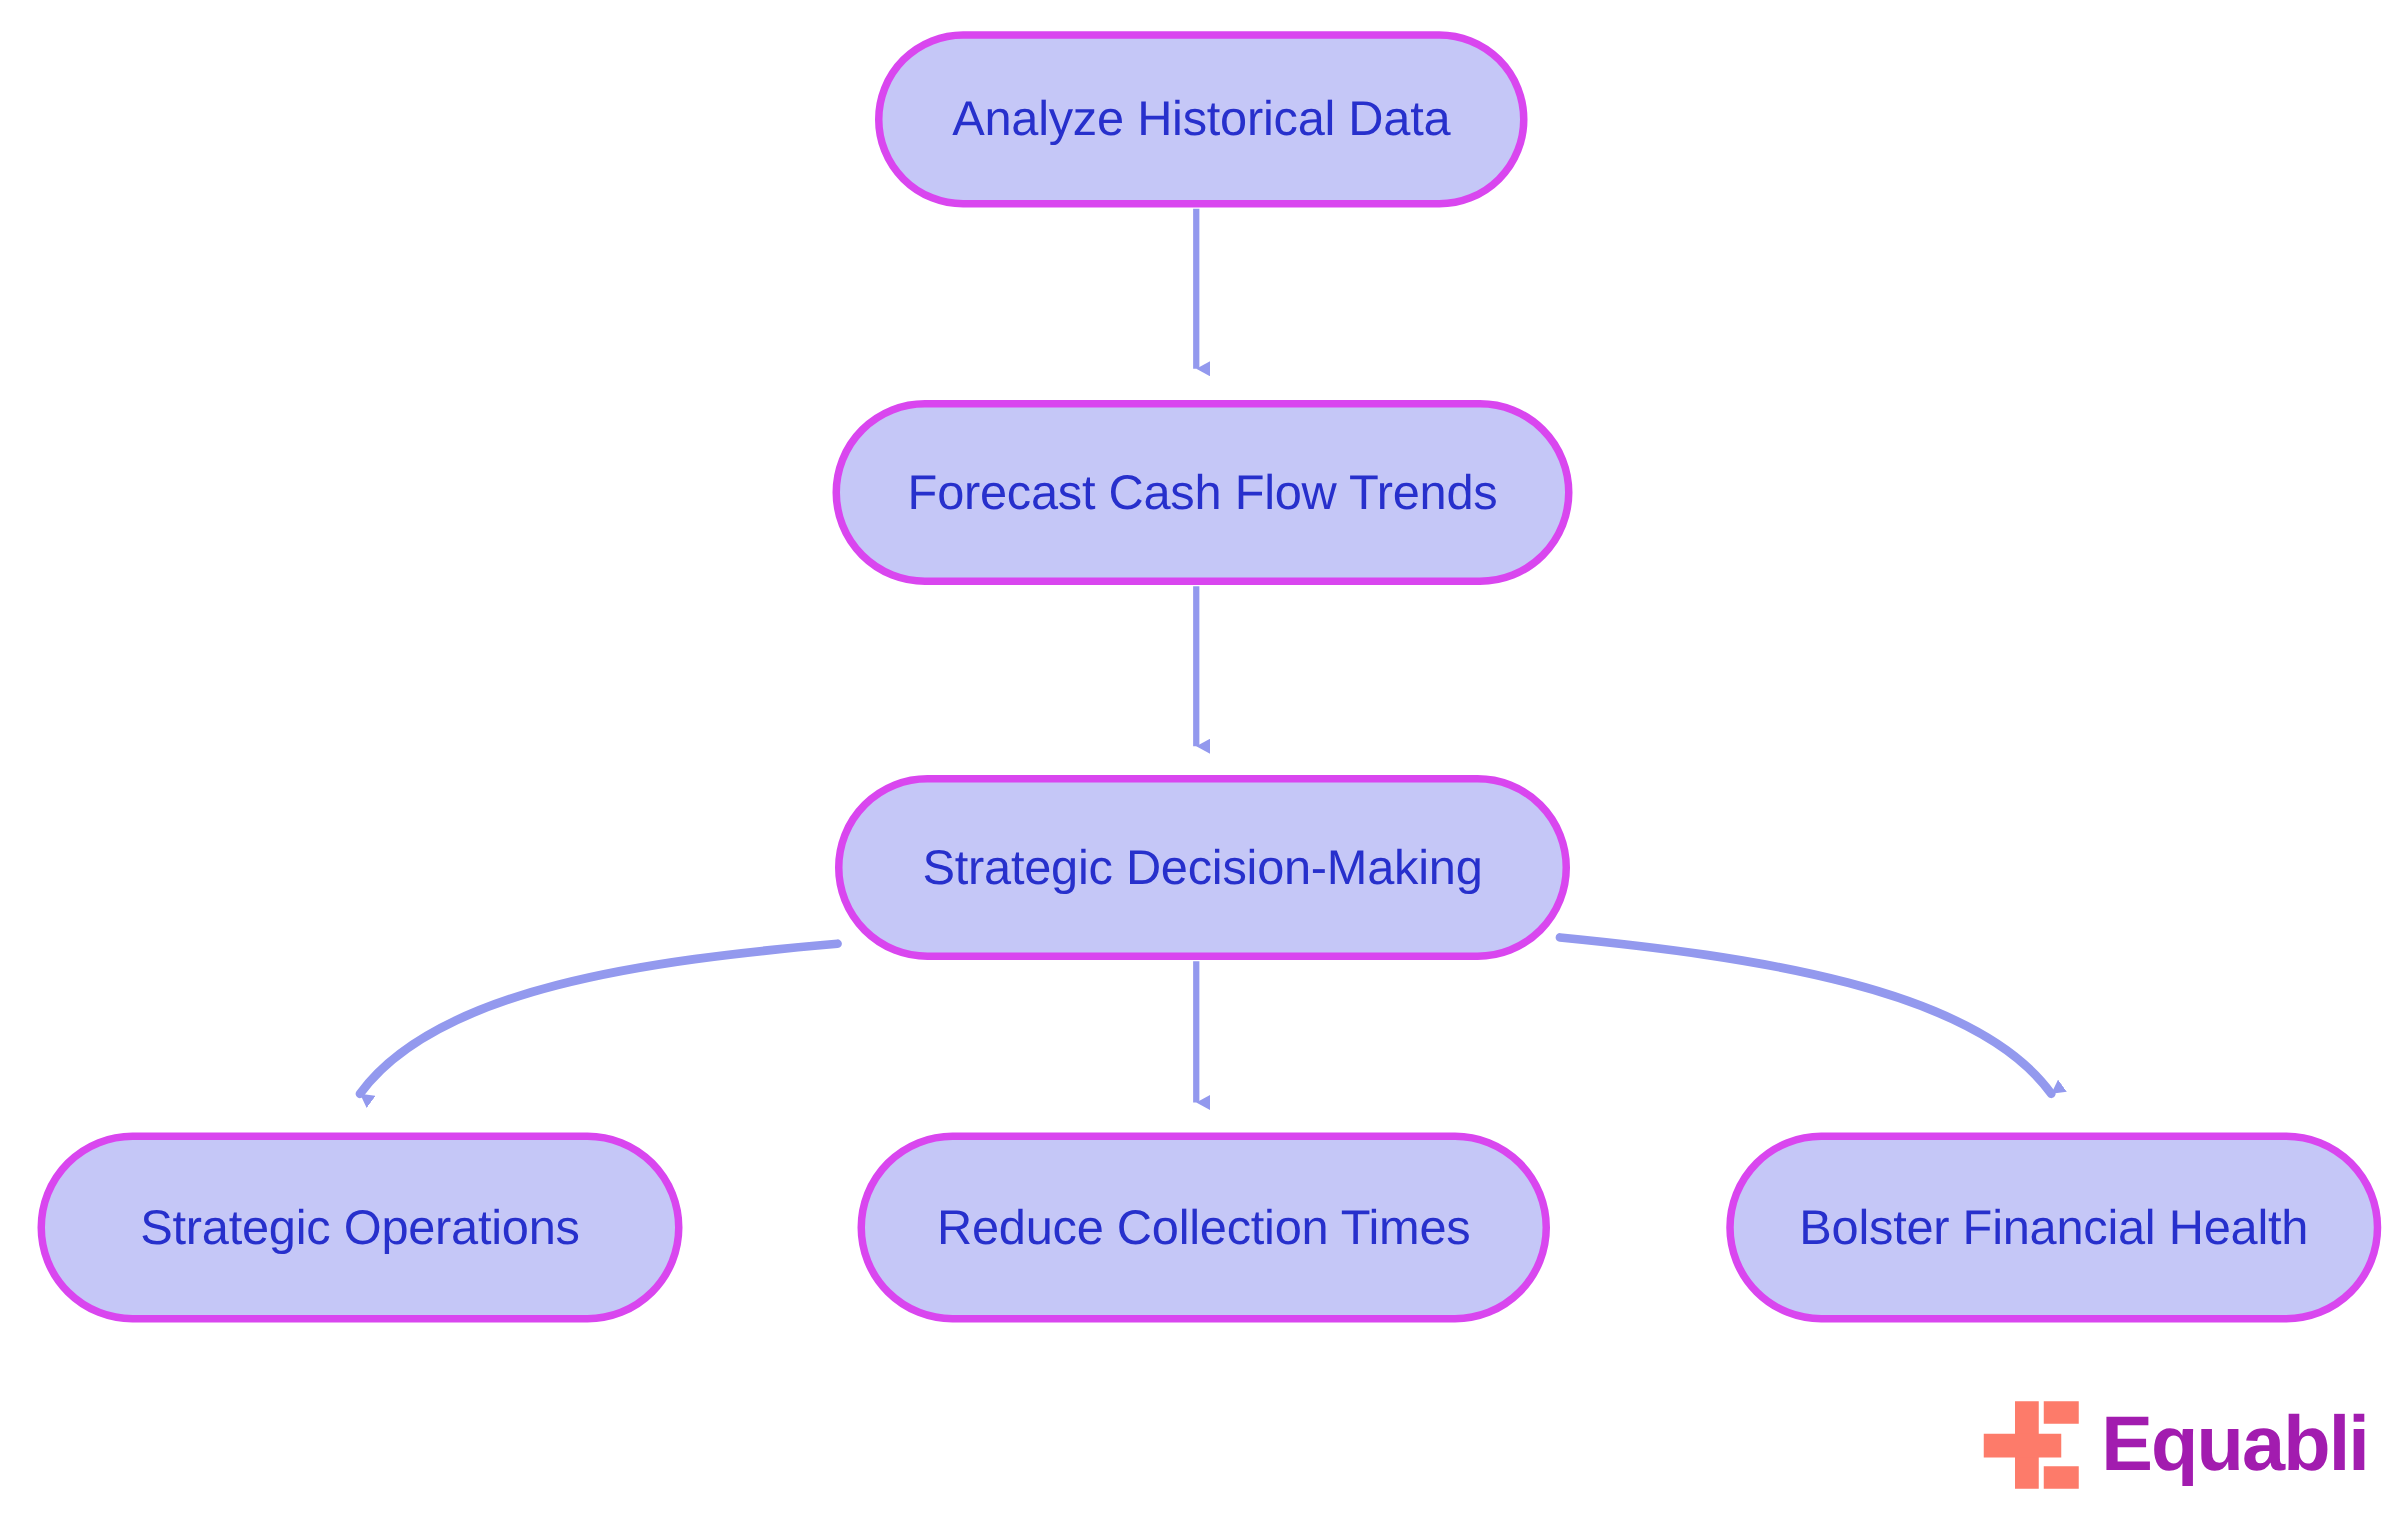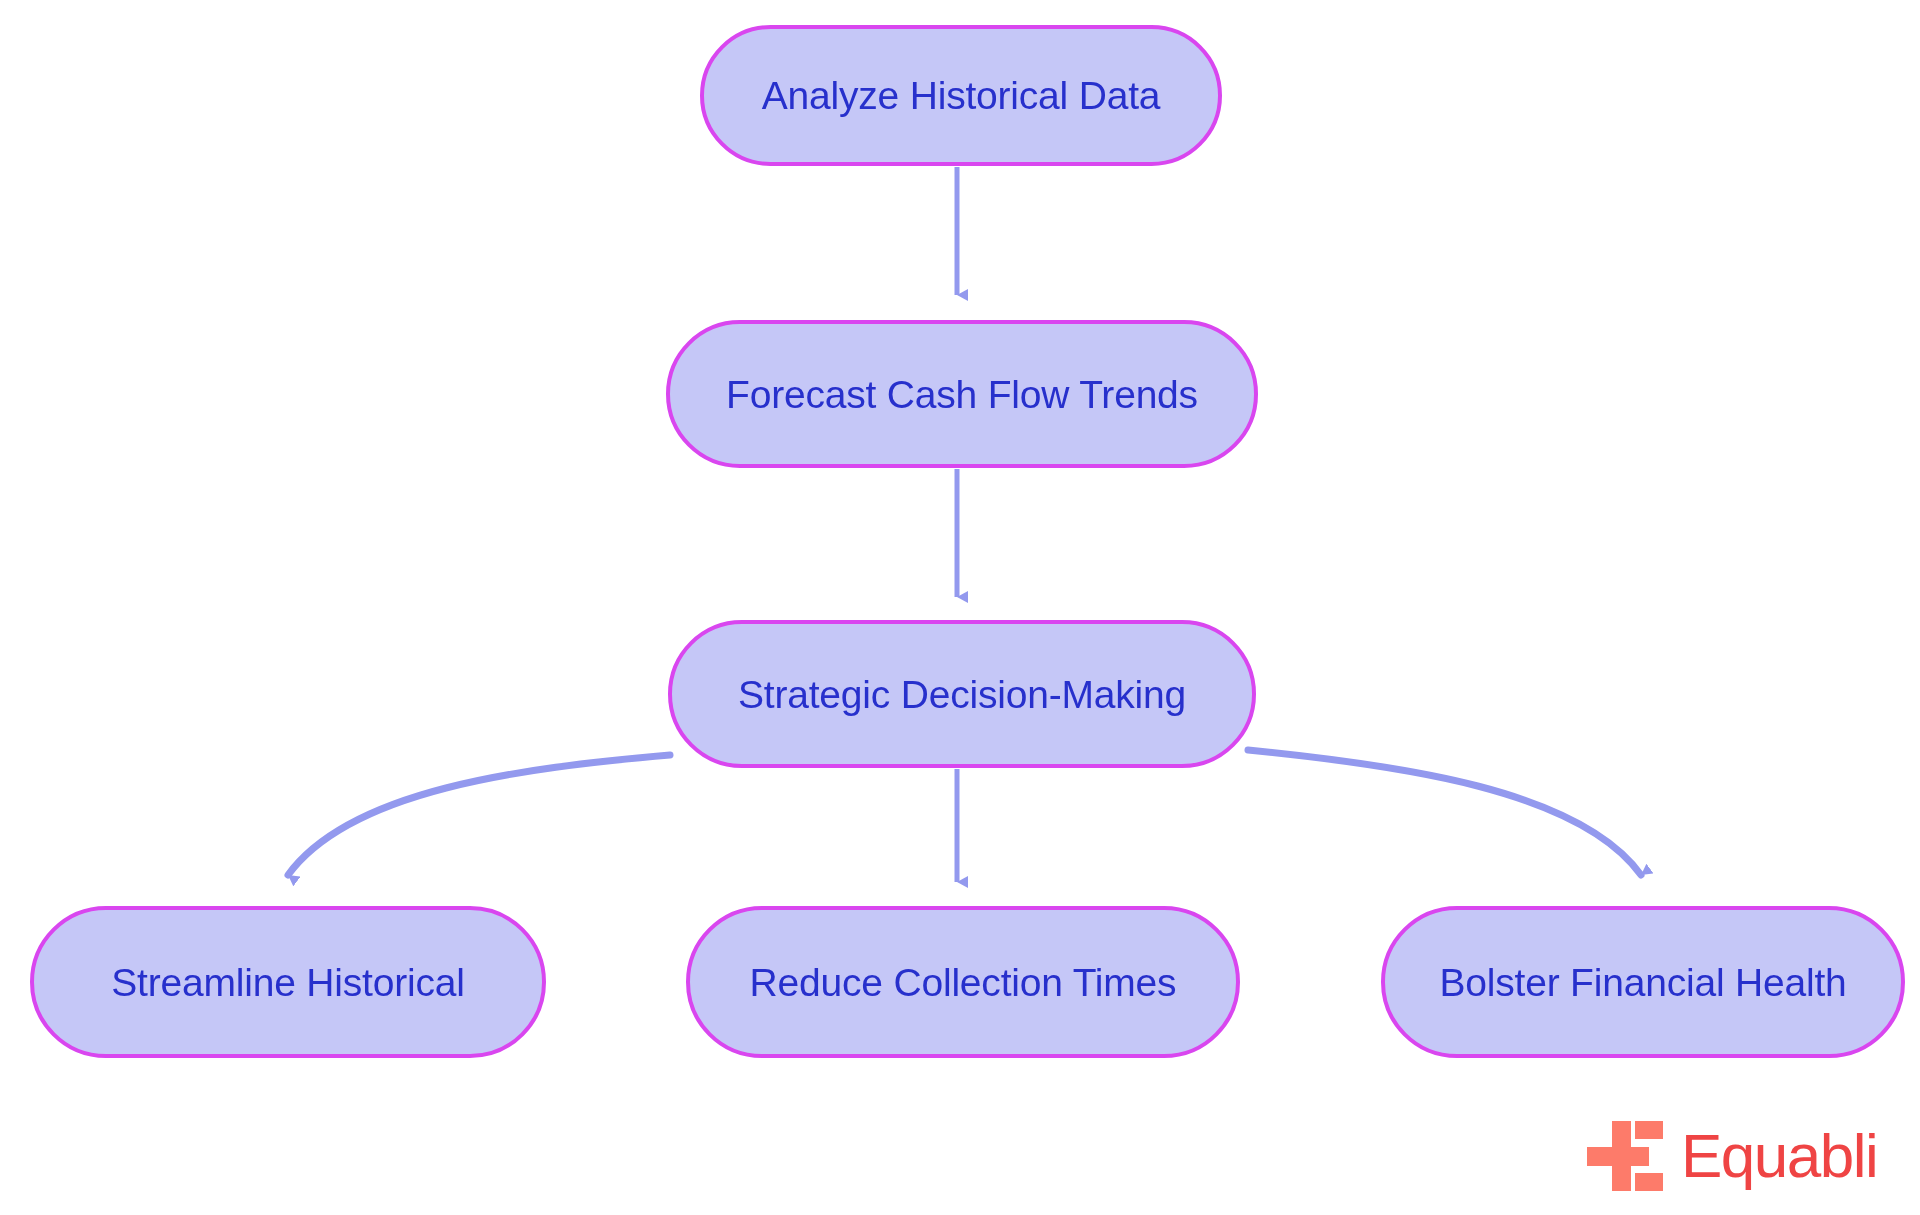--- a/index.html
+++ b/index.html
@@ -25,21 +25,21 @@
     position: absolute;
     left: 0; top: 0;
     width: 1920px;
     height: 1215px;
     pointer-events: none;
   }
   .node {
     position: absolute;
     box-sizing: border-box;
     background: #c5c7f7;
-    border: 4px solid #d946ef;
+    border: 6px solid #d946ef;
     border-radius: 999px;
     display: flex;
     align-items: center;
     justify-content: center;
     color: #2730cc;
     font-size: 39px;
     font-weight: 400;
     letter-spacing: -0.2px;
     white-space: nowrap;
     line-height: 1;
@@ -76,23 +76,23 @@
   #logo-mark i {
     position: absolute;
     background: #fd7b6a;
     display: block;
   }
   .lm-v  { left: 27px;  top: 4px;   width: 19px; height: 70px; }
   .lm-h  { left: 2px;   top: 30px;  width: 62px; height: 19px; }
   .lm-t  { left: 50px;  top: 4px;   width: 28px; height: 18px; }
   .lm-b  { left: 50px;  top: 56px;  width: 28px; height: 18px; }
   #logo-wordmark {
-    color: #ef4444;
+    color: #a21caf;
     font-size: 62px;
-    font-weight: 400;
+    font-weight: 700;
     letter-spacing: -1.5px;
     line-height: 1;
     white-space: nowrap;
   }
 </style>
 </head>
 <body>
 
 <div id="canvas">
 
@@ -130,21 +130,21 @@
 
   <div class="node" id="node-strategic">
     <span class="node-label">Strategic Decision-Making</span>
   </div>
 
   <div class="node" id="node-forecast">
     <span class="node-label">Forecast Cash Flow Trends</span>
   </div>
 
   <div class="node" id="node-streamline">
-    <span class="node-label">Streamline Historical</span>
+    <span class="node-label">Strategic Operations</span>
   </div>
 
   <div class="node" id="node-bolster">
     <span class="node-label">Bolster Financial Health</span>
   </div>
 
   <div class="node" id="node-reduce">
     <span class="node-label">Reduce Collection Times</span>
   </div>
 

